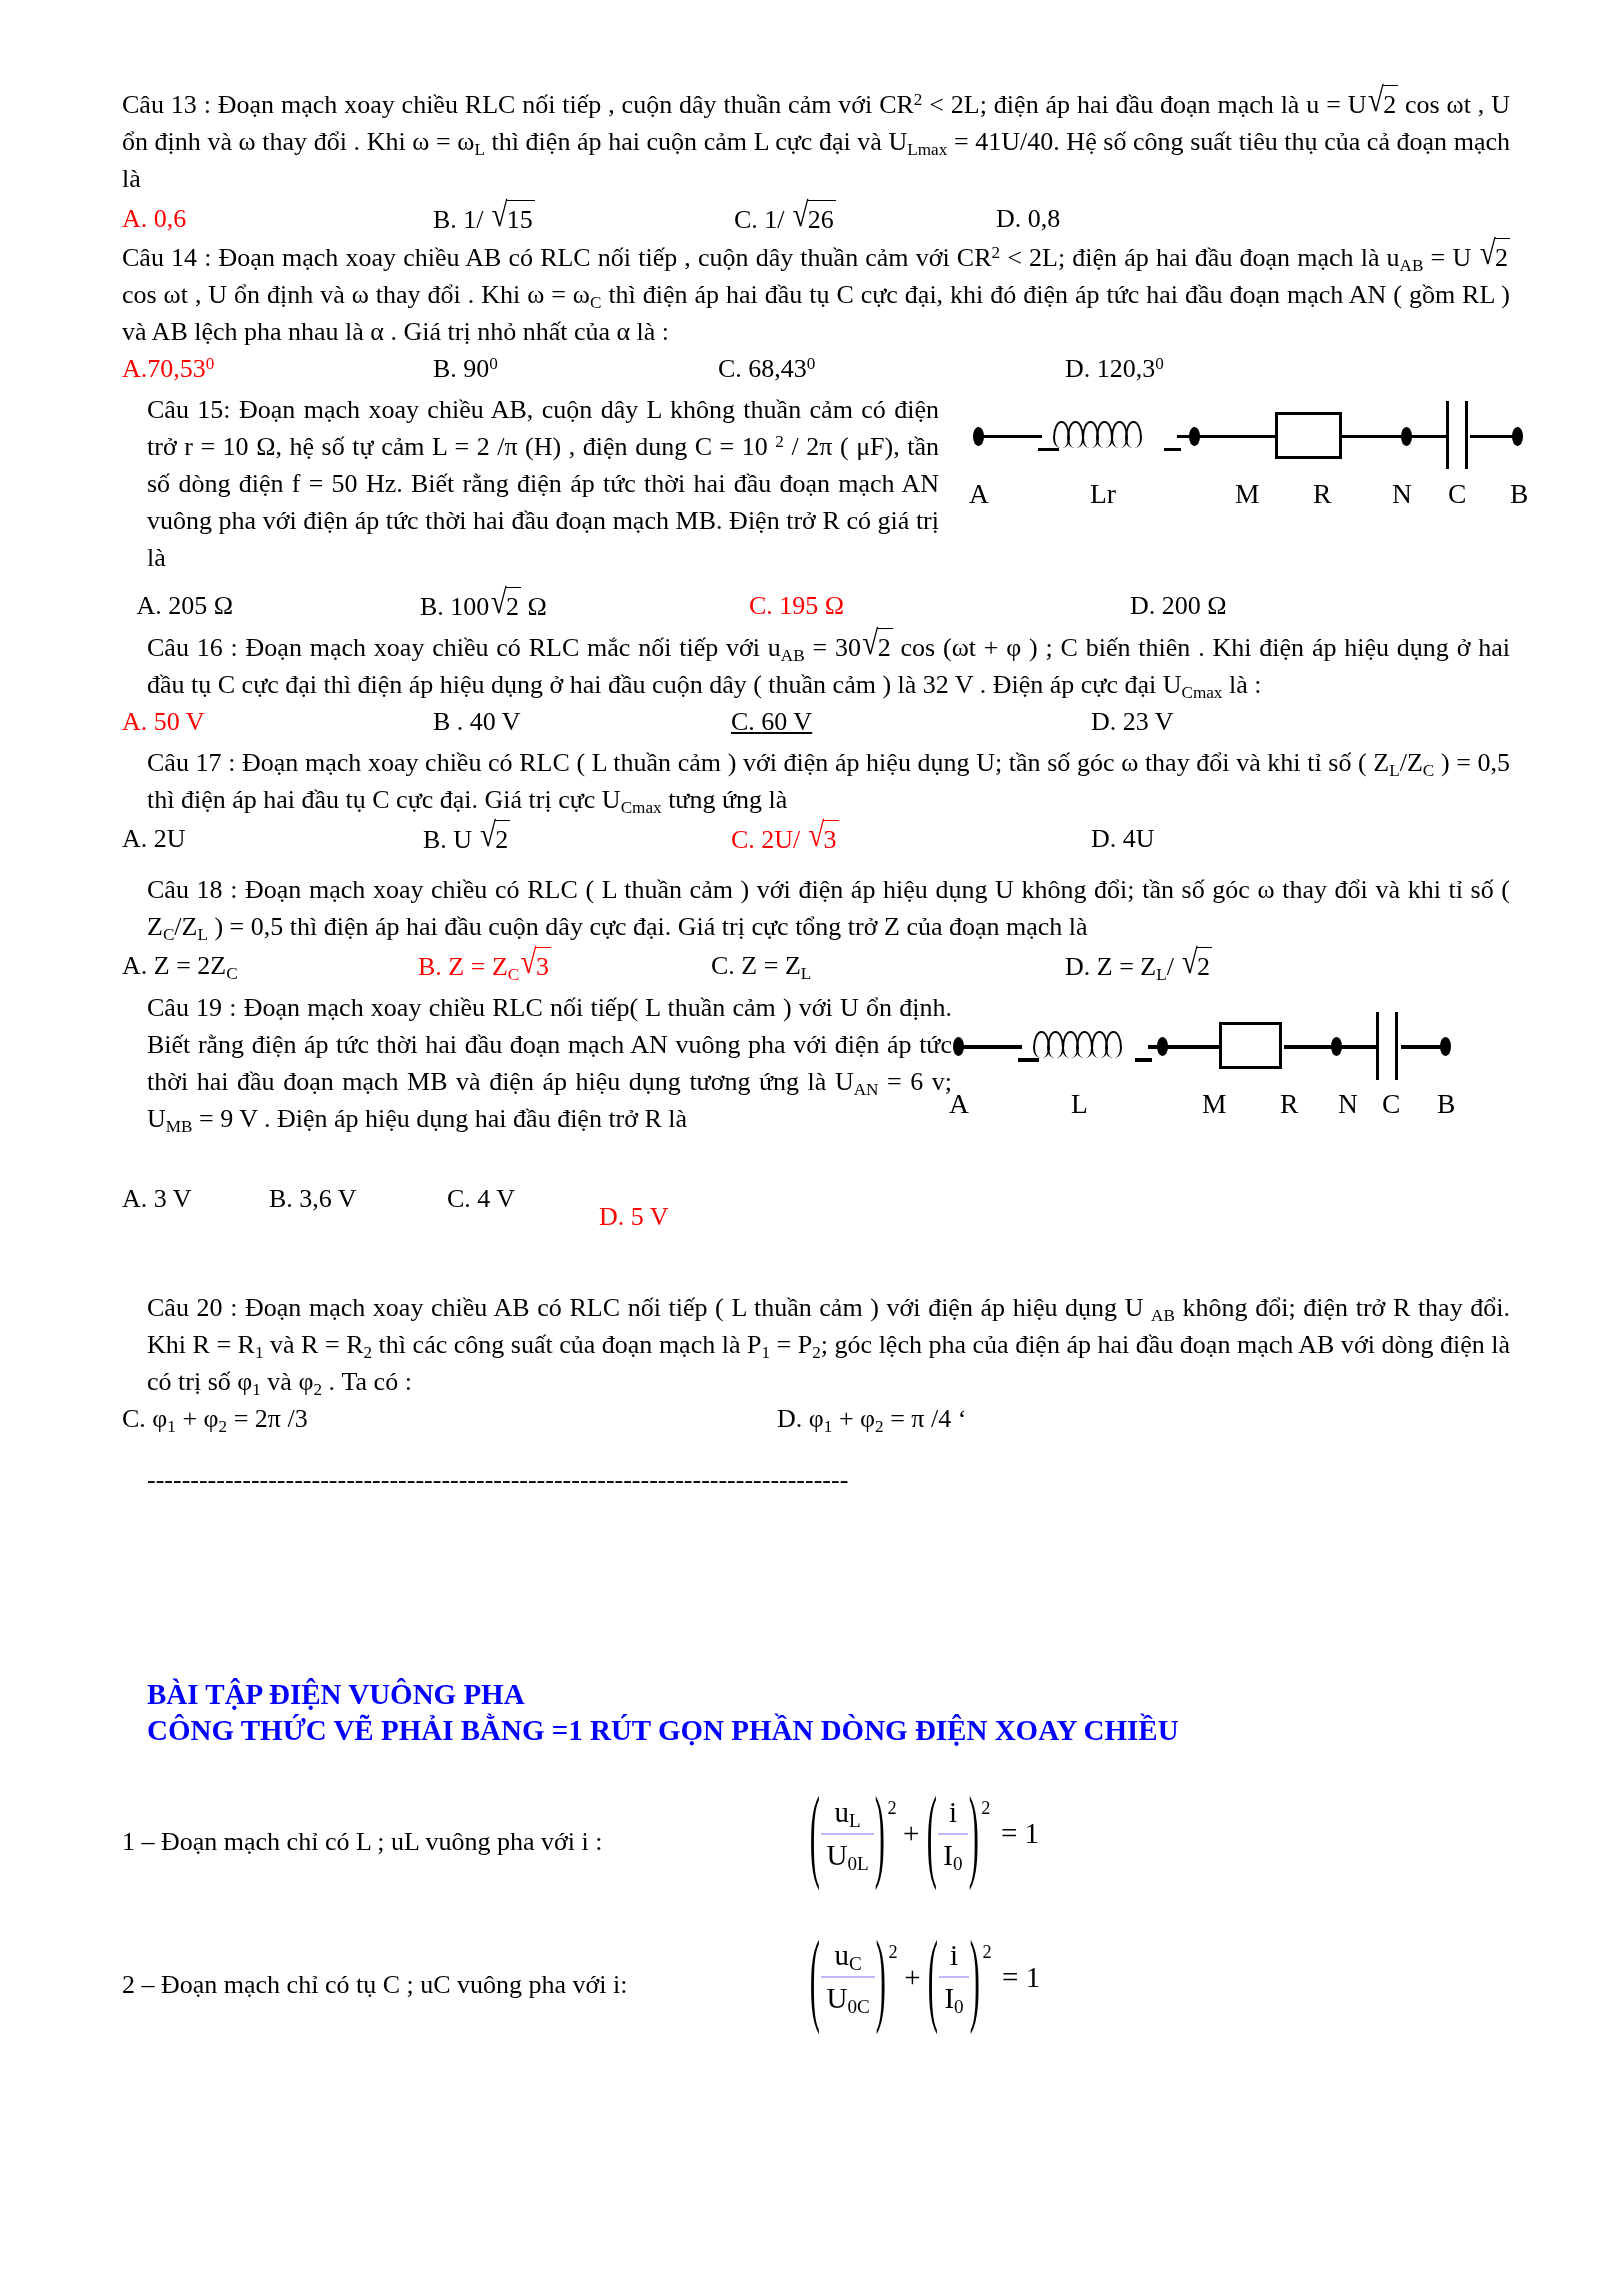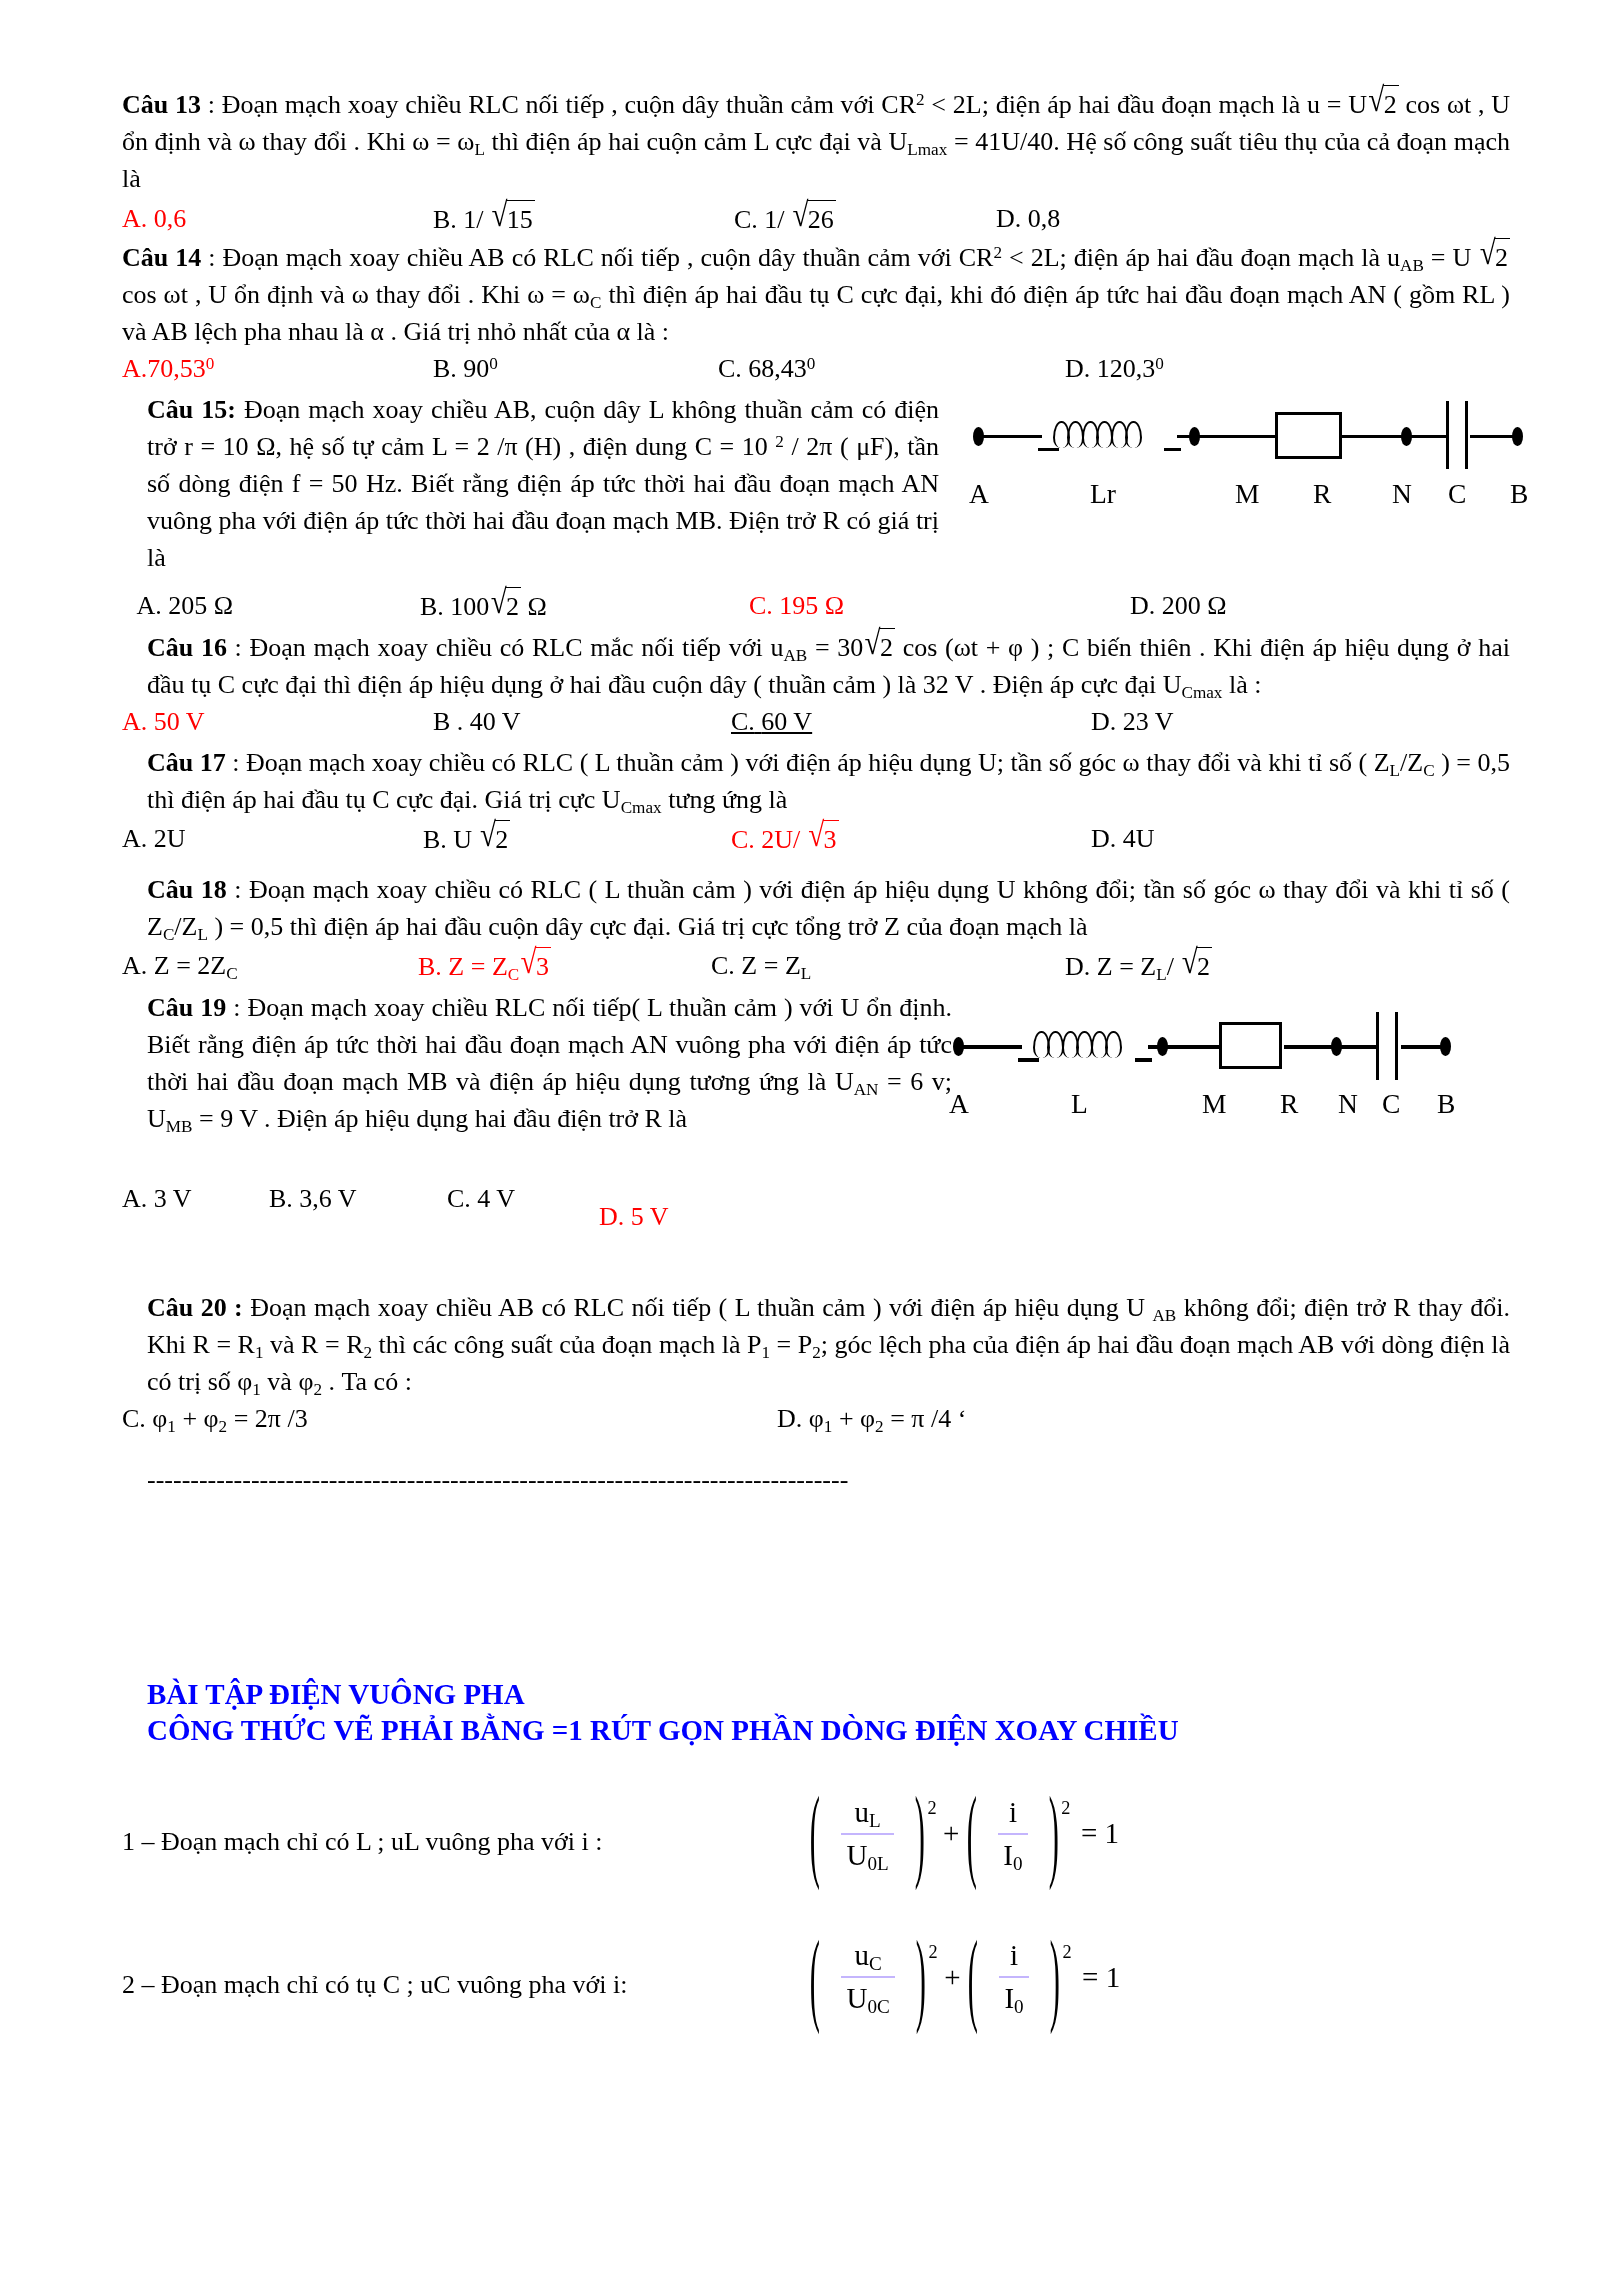--- a/index.html
+++ b/index.html
@@ -29,21 +29,21 @@
     width: 1388px;
   }
 
   
   .q {
     font-size: 26px;
     line-height: 37px;
     text-align: justify;
     margin: 0 0 0 0;
   }
-  .q b { font-weight: bold; }
+  .q b { font-weight: normal; }
 
   .opts {
     font-size: 26px;
     line-height: 37px;
     position: relative;
     height: 37px;
     margin: 0;
   }
   .opt { position: absolute; white-space: nowrap; top: 0; }
   .red { color: #FF0000; }
@@ -161,21 +161,21 @@
     font-size: 29px;
     transform: scaleY(3.6) scaleX(1.05);
     transform-origin: center;
     margin: 0 1.3px;
     font-family: "Liberation Serif", serif;
   }
   .frac {
     display: inline-flex;
     flex-direction: column;
     align-items: center;
-    margin: 0 20px;
+    margin: 0 0;
     vertical-align: middle;
   }
   .frac .num { padding: 0 5.2px 2px 5.2px; }
   .frac .den { padding: 2px 5.2px 0 5.2px; border-top: 2px solid #c4b5fd; }
   .exp2 {
     font-size: 18.3px;
     align-self: flex-start;
     margin-top: -3.9px;
     margin-left: 1.3px;
   }

